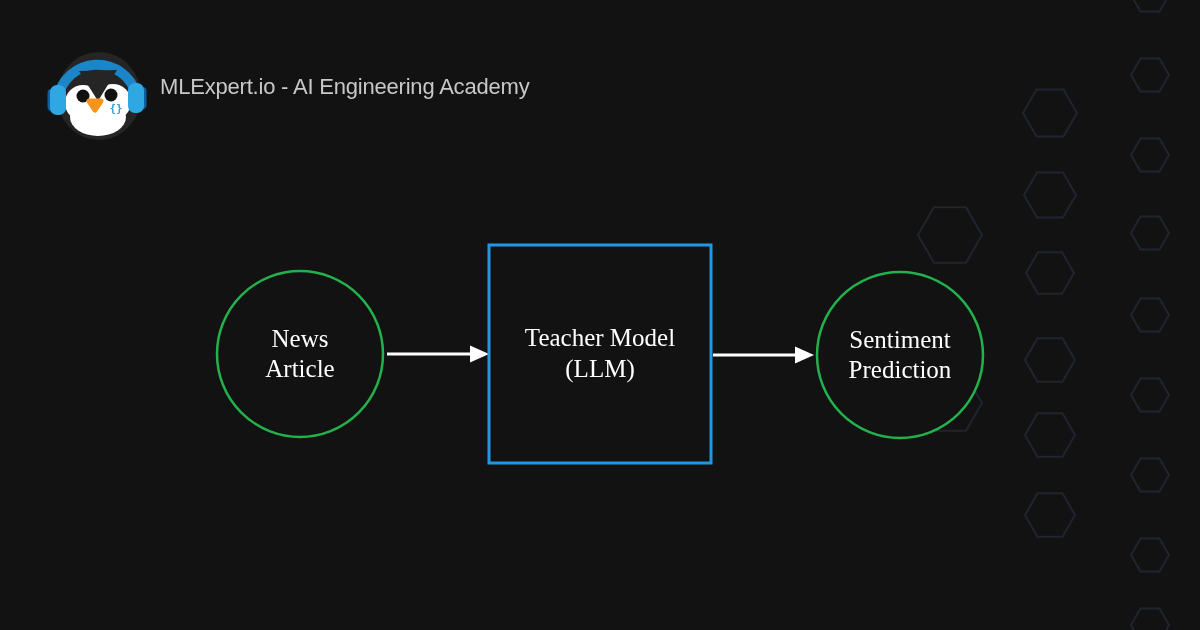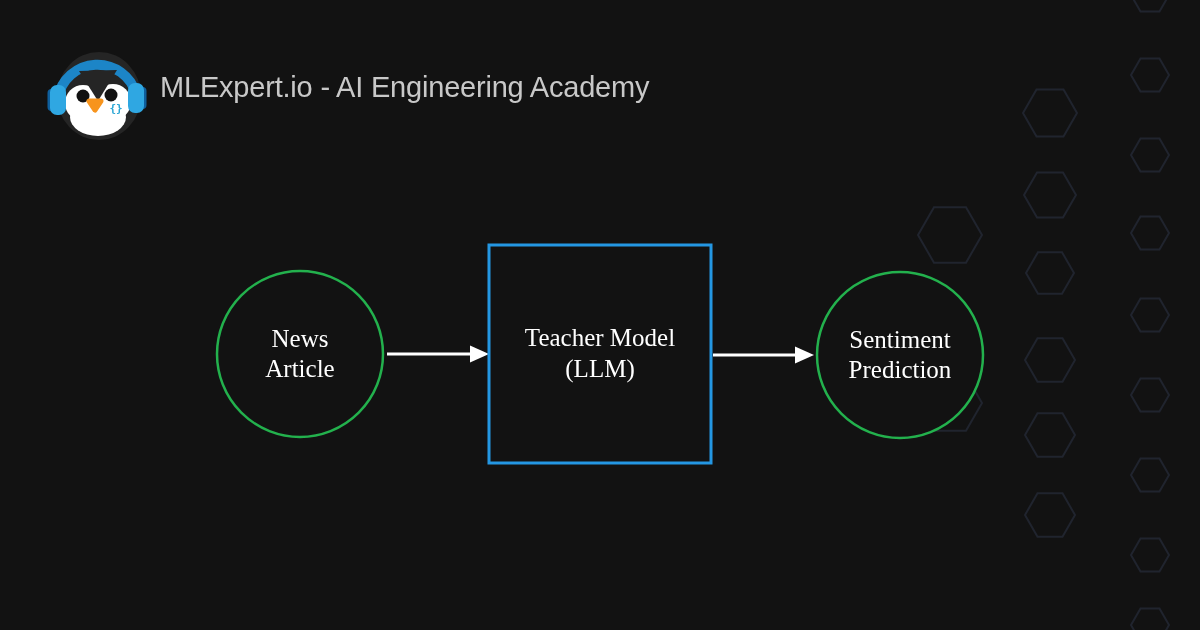--- a/index.html
+++ b/index.html
@@ -19,21 +19,21 @@
     fill:#ffffff;
     font-family:"Liberation Serif","DejaVu Serif",serif;
     font-size:25px;
     text-anchor:middle;
   }
   .header{position:absolute;left:0;top:0;width:1200px;height:160px;}
   .logo{position:absolute;left:47px;top:44px;width:100px;height:100px;}
   .logo svg{width:100%;height:100%;display:block;}
   .page-title{
     position:absolute;left:160px;top:71px;
-    font-size:29px;line-height:32px;font-weight:400;
+    font-size:22px;line-height:32px;font-weight:400;
     letter-spacing:-0.2px;color:#c8c8c8;white-space:nowrap;
   }
   .logo-code{
     font-family:"DejaVu Sans Mono",monospace;
     font-size:11px;font-weight:bold;fill:#2aa6d5;text-anchor:middle;
   }
 </style>
 </head>
 <body>
 

